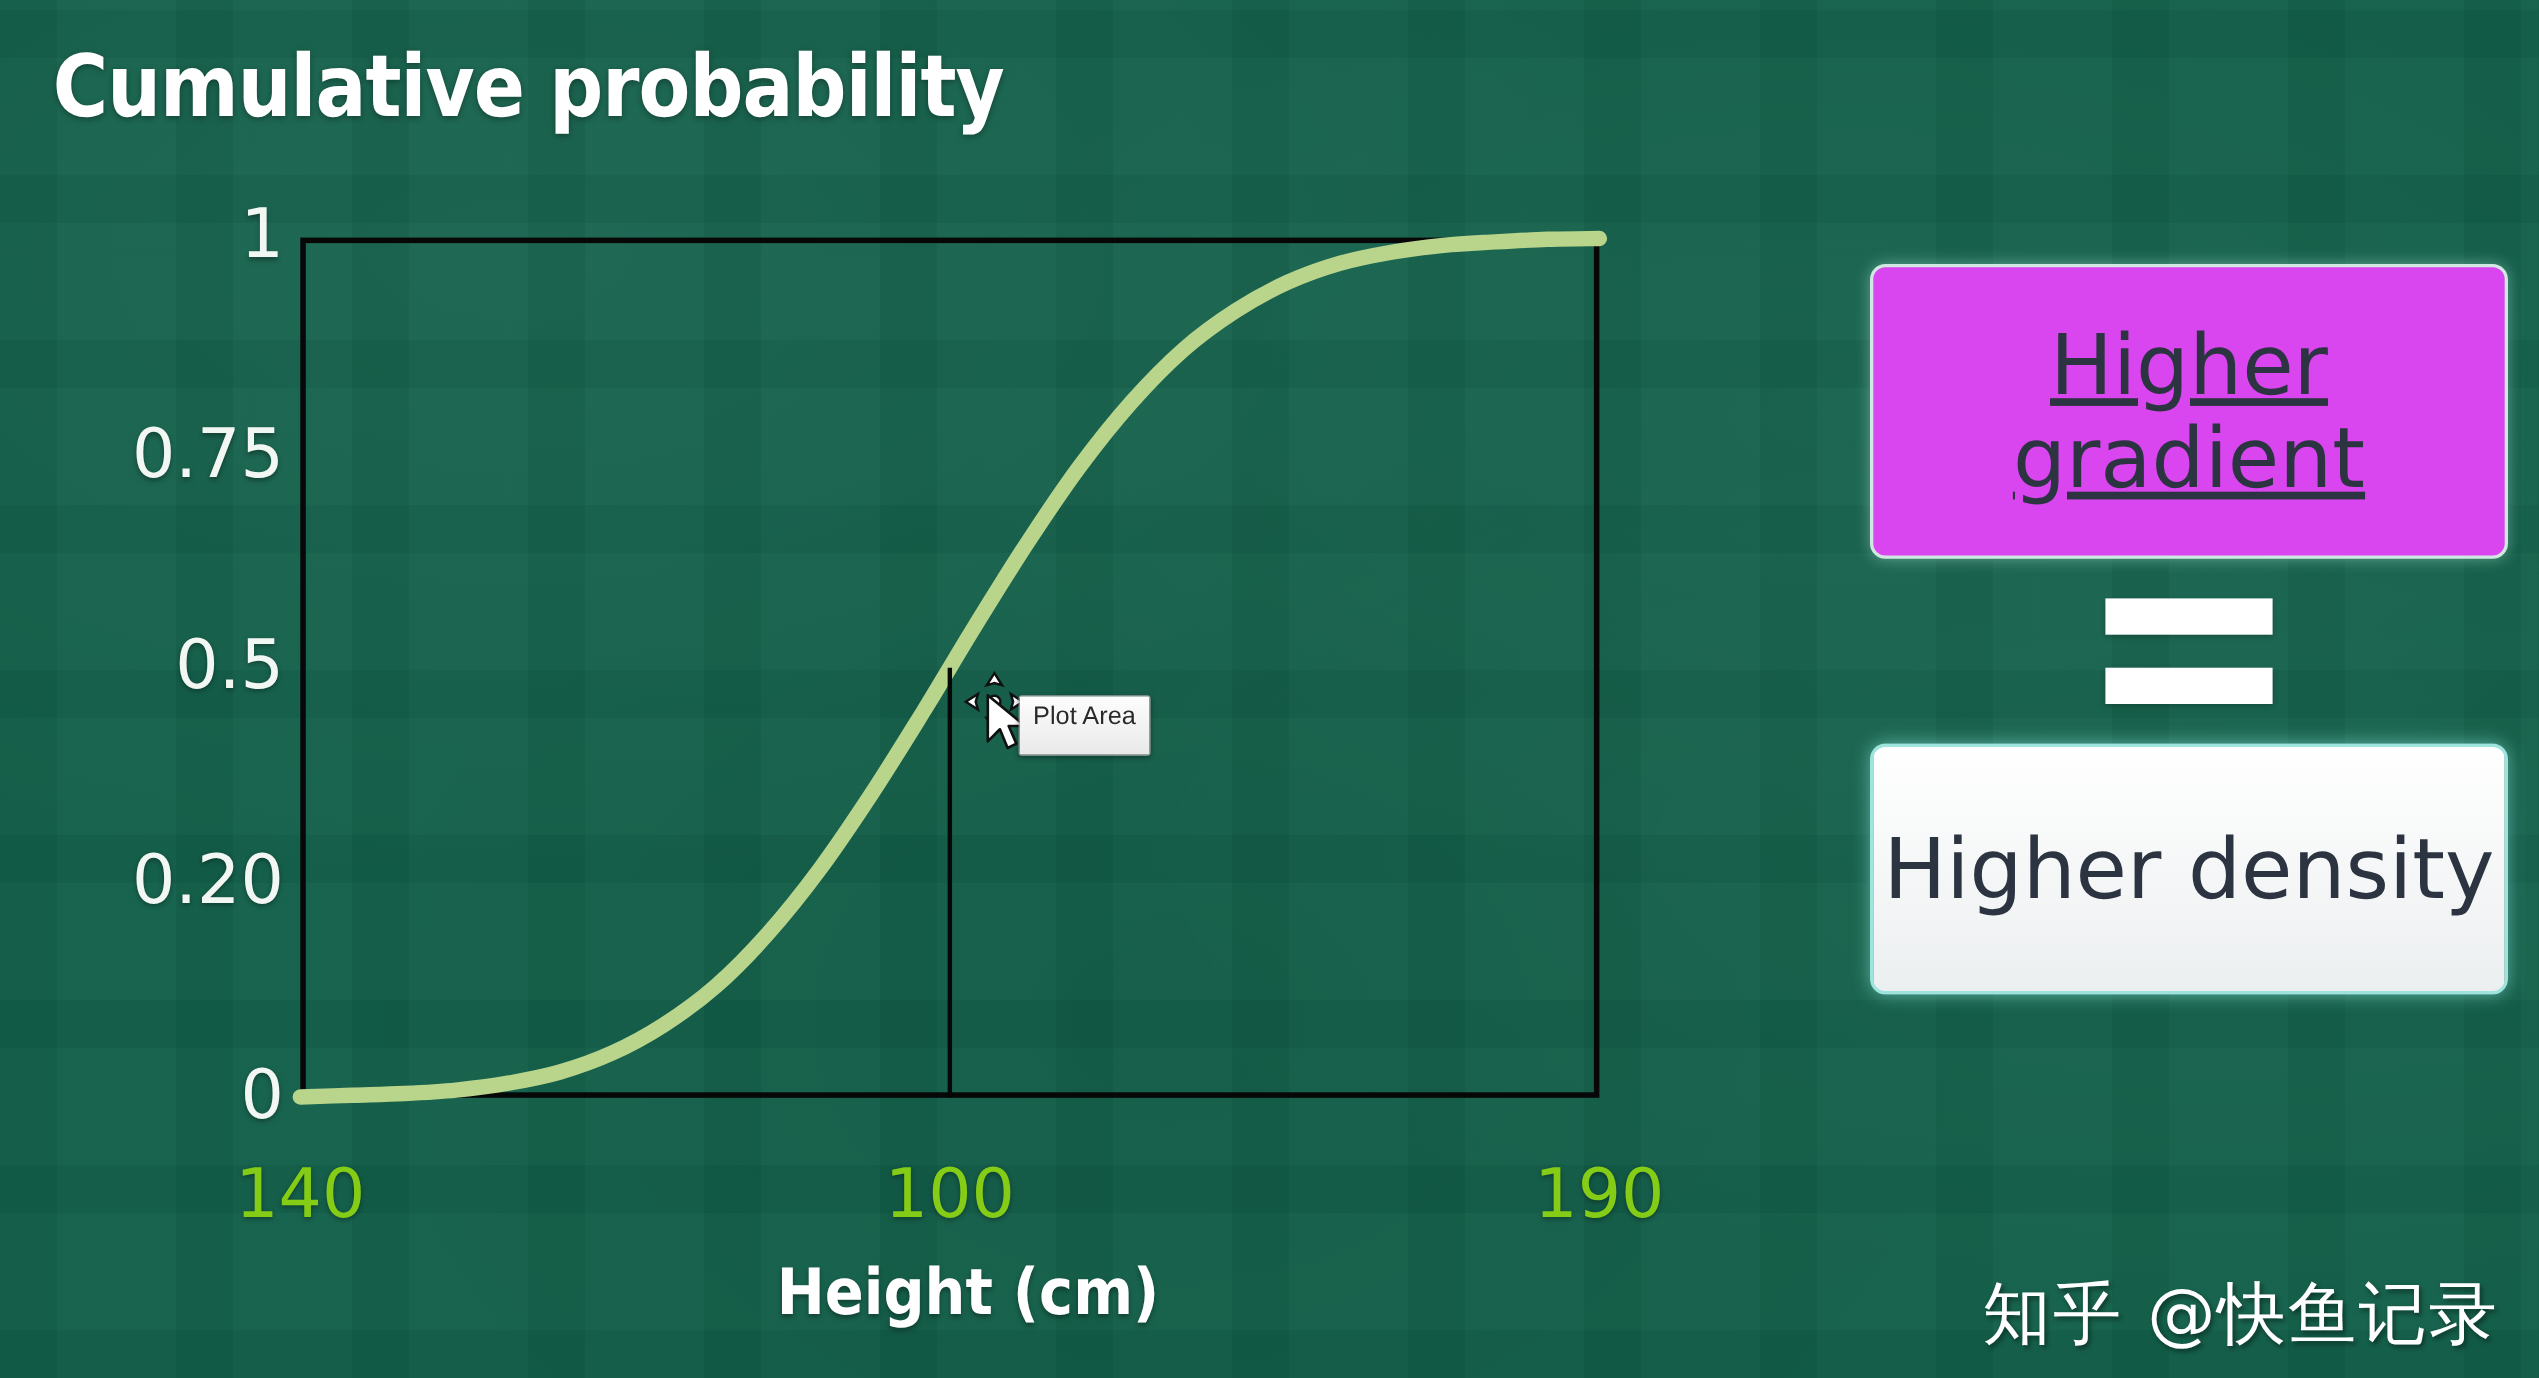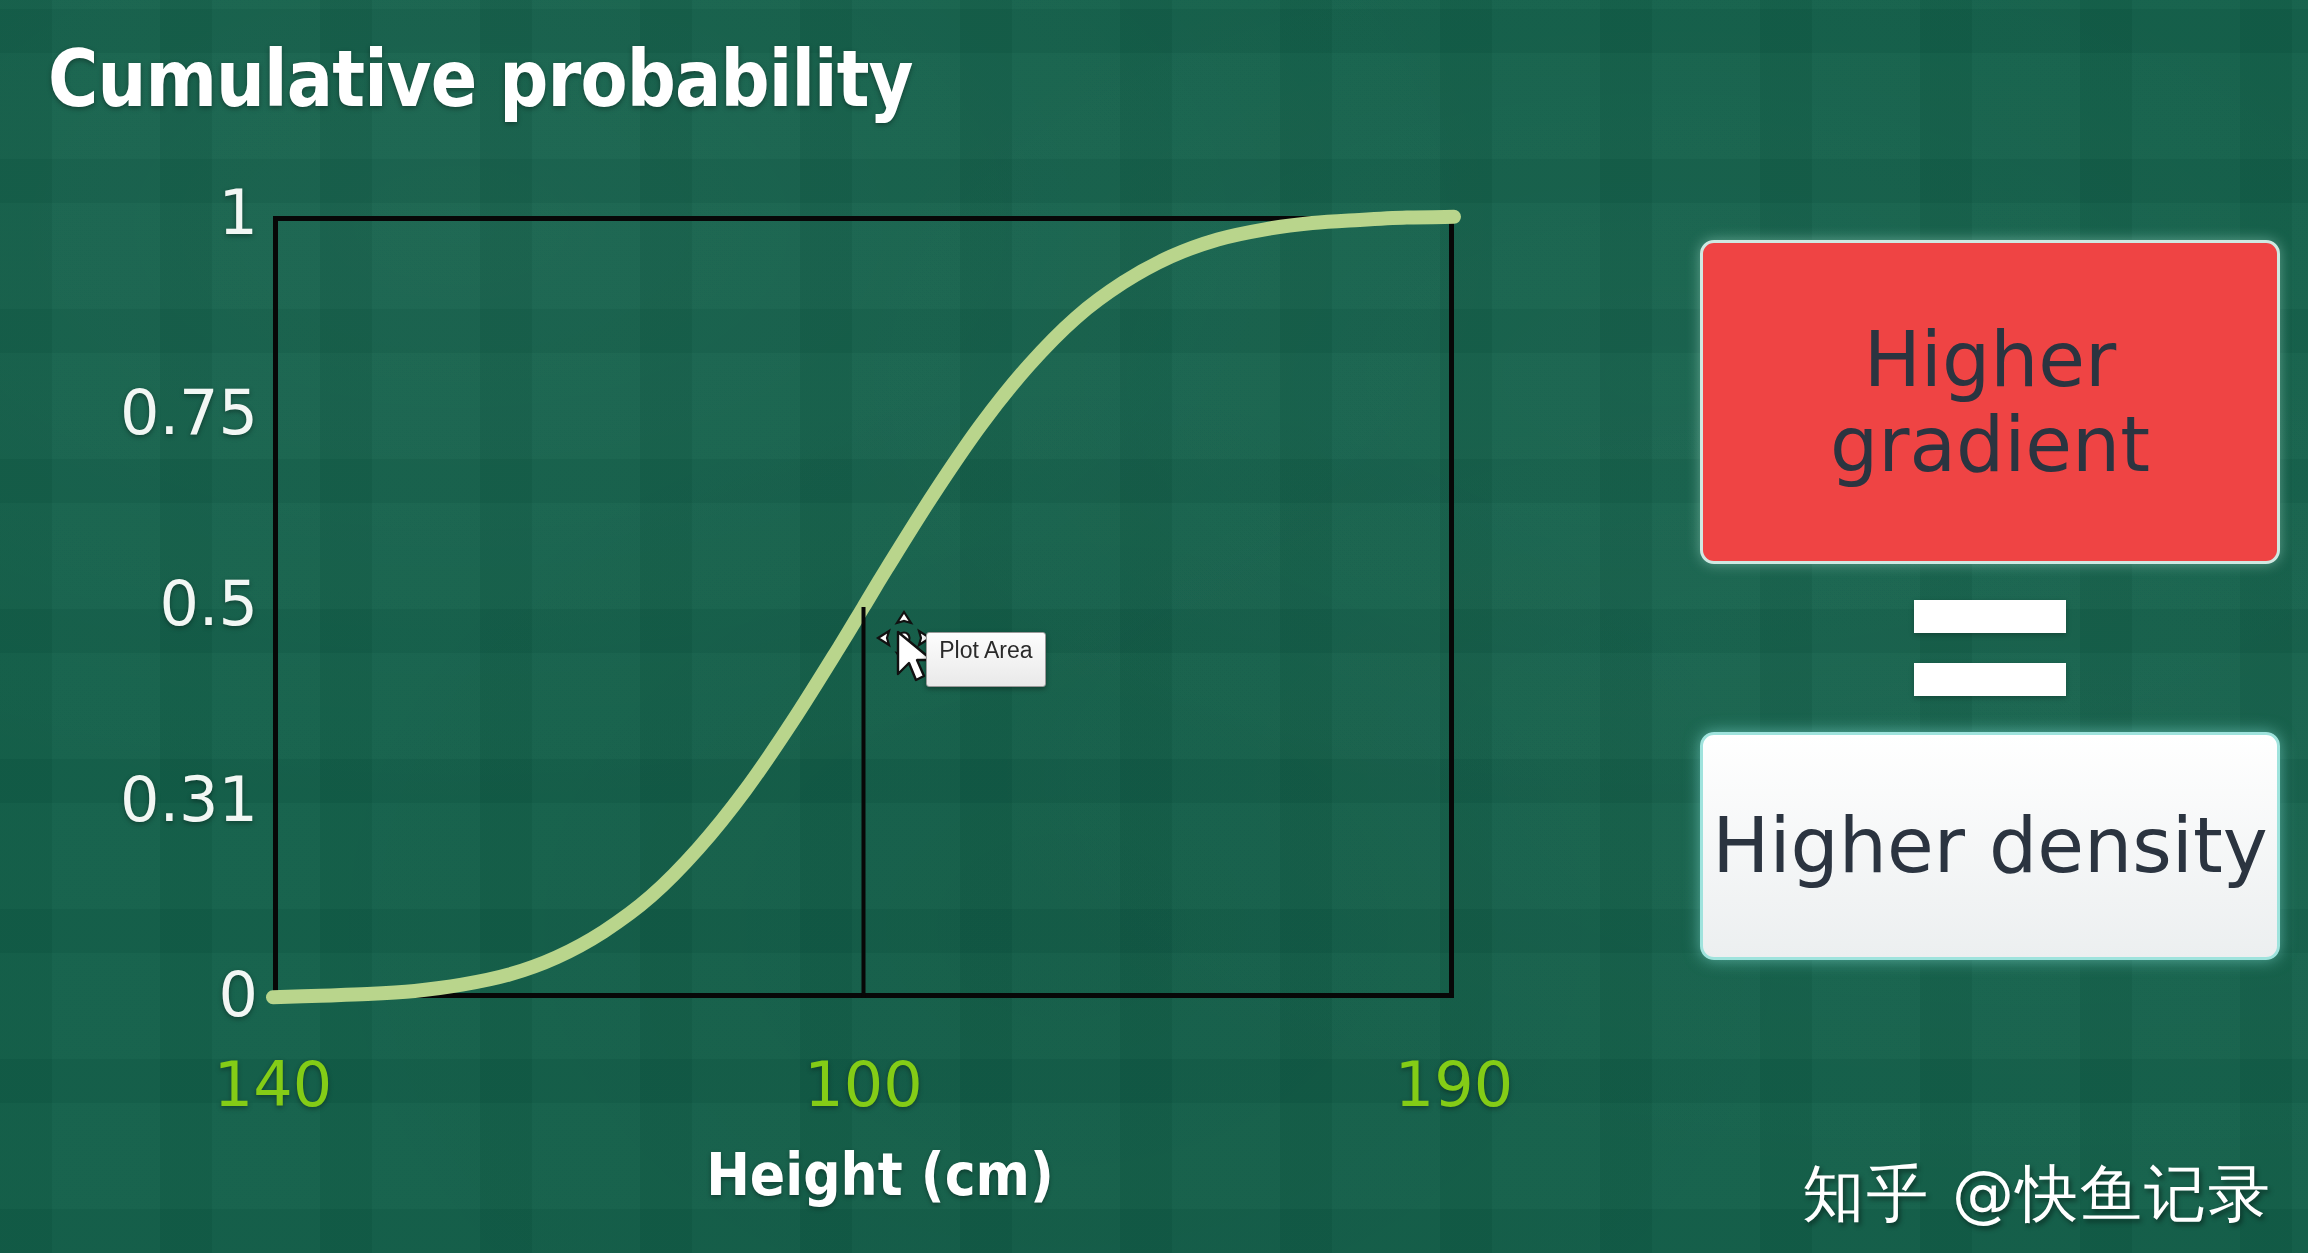--- a/index.html
+++ b/index.html
@@ -178,24 +178,25 @@
     align-items: center;
     justify-content: center;
     text-align: center;
     font-family: "DejaVu Sans", sans-serif;
     font-size: 76px;
     line-height: 1.12;
     color: #2b3440;
     box-sizing: border-box;
   }
   #callout-higher-gradient {
-    height: 324px;
-    background: #ef4444;
+    height: 268px;
+    background: #d946ef;
     border: 3px solid #cfe9e2;
     box-shadow: 0 0 14px rgba(180,235,220,0.45);
+    text-decoration: underline;
   }
   #callout-higher-density {
     height: 228px;
     background: linear-gradient(180deg, #ffffff 0%, #eceff0 100%);
     border: 3px solid #9fe3dd;
     box-shadow: 0 0 16px rgba(140,235,225,0.55);
   }
   #equals-sign {
     width: 580px;
     height: 168px;
@@ -234,21 +235,21 @@
   <div id="bg-pattern"></div>
 
   <div id="chart-title">Cumulative probability</div>
 
   <div id="plot-wrap">
 
     <div id="ytick-col">
       <div class="ytick" id="yt-1" style="top: 182px;">1</div>
       <div class="ytick" id="yt-075" style="top: 382px;">0.75</div>
       <div class="ytick" id="yt-05" style="top: 573px;">0.5</div>
-      <div class="ytick" id="yt-025" style="top: 768.5px;">0.31</div>
+      <div class="ytick" id="yt-025" style="top: 768.5px;">0.20</div>
       <div class="ytick" id="yt-0" style="top: 964px;">0</div>
     </div>
 
     <div id="plot-box"></div>
 
     <svg id="plot-svg" viewBox="0 0 1181 782" preserveAspectRatio="none">
       <path id="cdf-curve" fill="none" stroke-linecap="round" stroke-linejoin="round" d="M 0.00 781.22 C 7.87 780.96, 31.49 780.18, 47.24 779.65 C 62.99 779.13, 78.73 778.87, 94.48 778.09 C 110.23 777.31, 125.97 776.53, 141.72 774.96 C 157.47 773.40, 173.21 771.44, 188.96 768.71 C 204.71 765.97, 220.45 763.10, 236.20 758.54 C 251.95 753.98, 267.69 748.50, 283.44 741.34 C 299.19 734.17, 314.93 725.70, 330.68 715.53 C 346.43 705.36, 362.17 694.16, 377.92 680.34 C 393.67 666.52, 409.41 650.36, 425.16 632.64 C 440.91 614.91, 456.65 595.23, 472.40 573.99 C 488.15 552.74, 503.89 529.15, 519.64 505.17 C 535.39 481.19, 555.07 449.13, 566.88 430.10 C 578.69 411.07, 582.63 404.03, 590.50 391.00 C 598.37 377.97, 602.31 370.93, 614.12 351.90 C 625.93 332.87, 645.61 300.81, 661.36 276.83 C 677.11 252.85, 692.85 229.26, 708.60 208.01 C 724.35 186.77, 740.09 167.09, 755.84 149.36 C 771.59 131.64, 787.33 115.48, 803.08 101.66 C 818.83 87.84, 834.57 76.64, 850.32 66.47 C 866.07 56.30, 881.81 47.83, 897.56 40.66 C 913.31 33.50, 929.05 28.02, 944.80 23.46 C 960.55 18.90, 976.29 16.03, 992.04 13.29 C 1007.79 10.56, 1023.53 8.60, 1039.28 7.04 C 1055.03 5.47, 1070.77 4.82, 1086.52 3.91 C 1102.27 3.00, 1118.01 2.09, 1133.76 1.56 C 1149.51 1.04, 1173.13 0.91, 1181.00 0.78" stroke="#b9d58c" stroke-width="14"></path>
       <line id="mean-dropline" stroke-width="4" x1="590.5" x2="590.5" y1="782" y2="391" stroke="#070707"></line>
     </svg>
 

